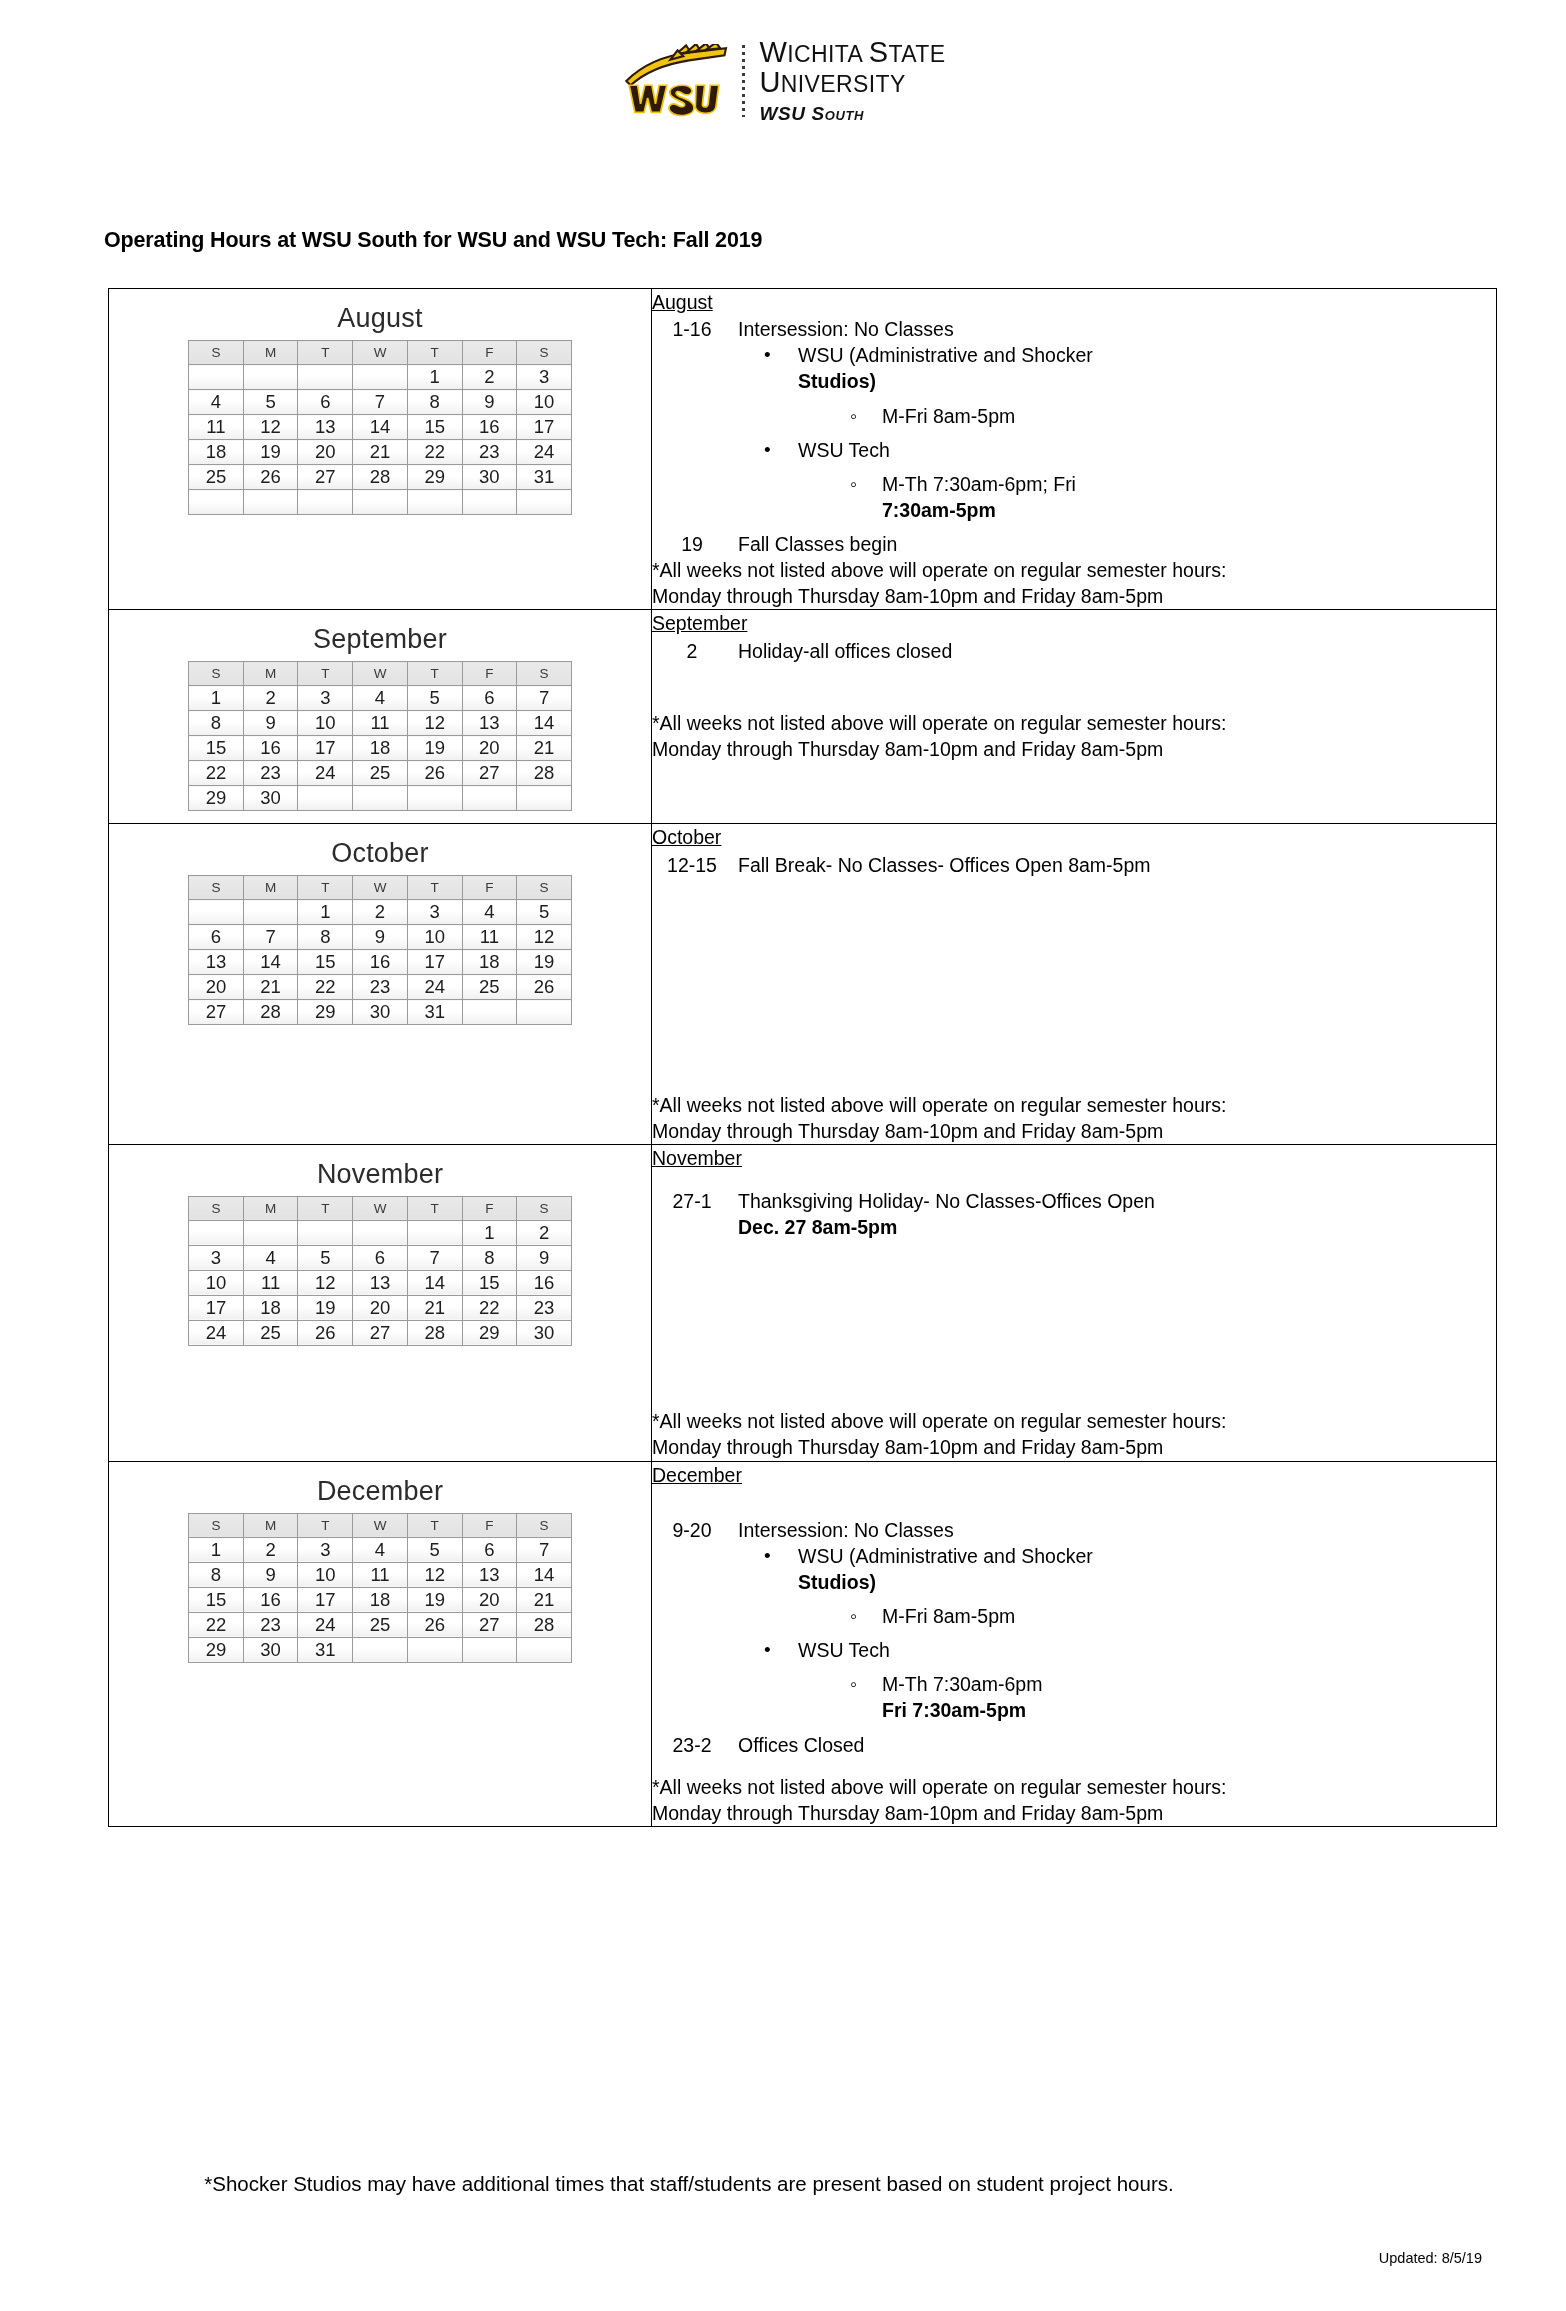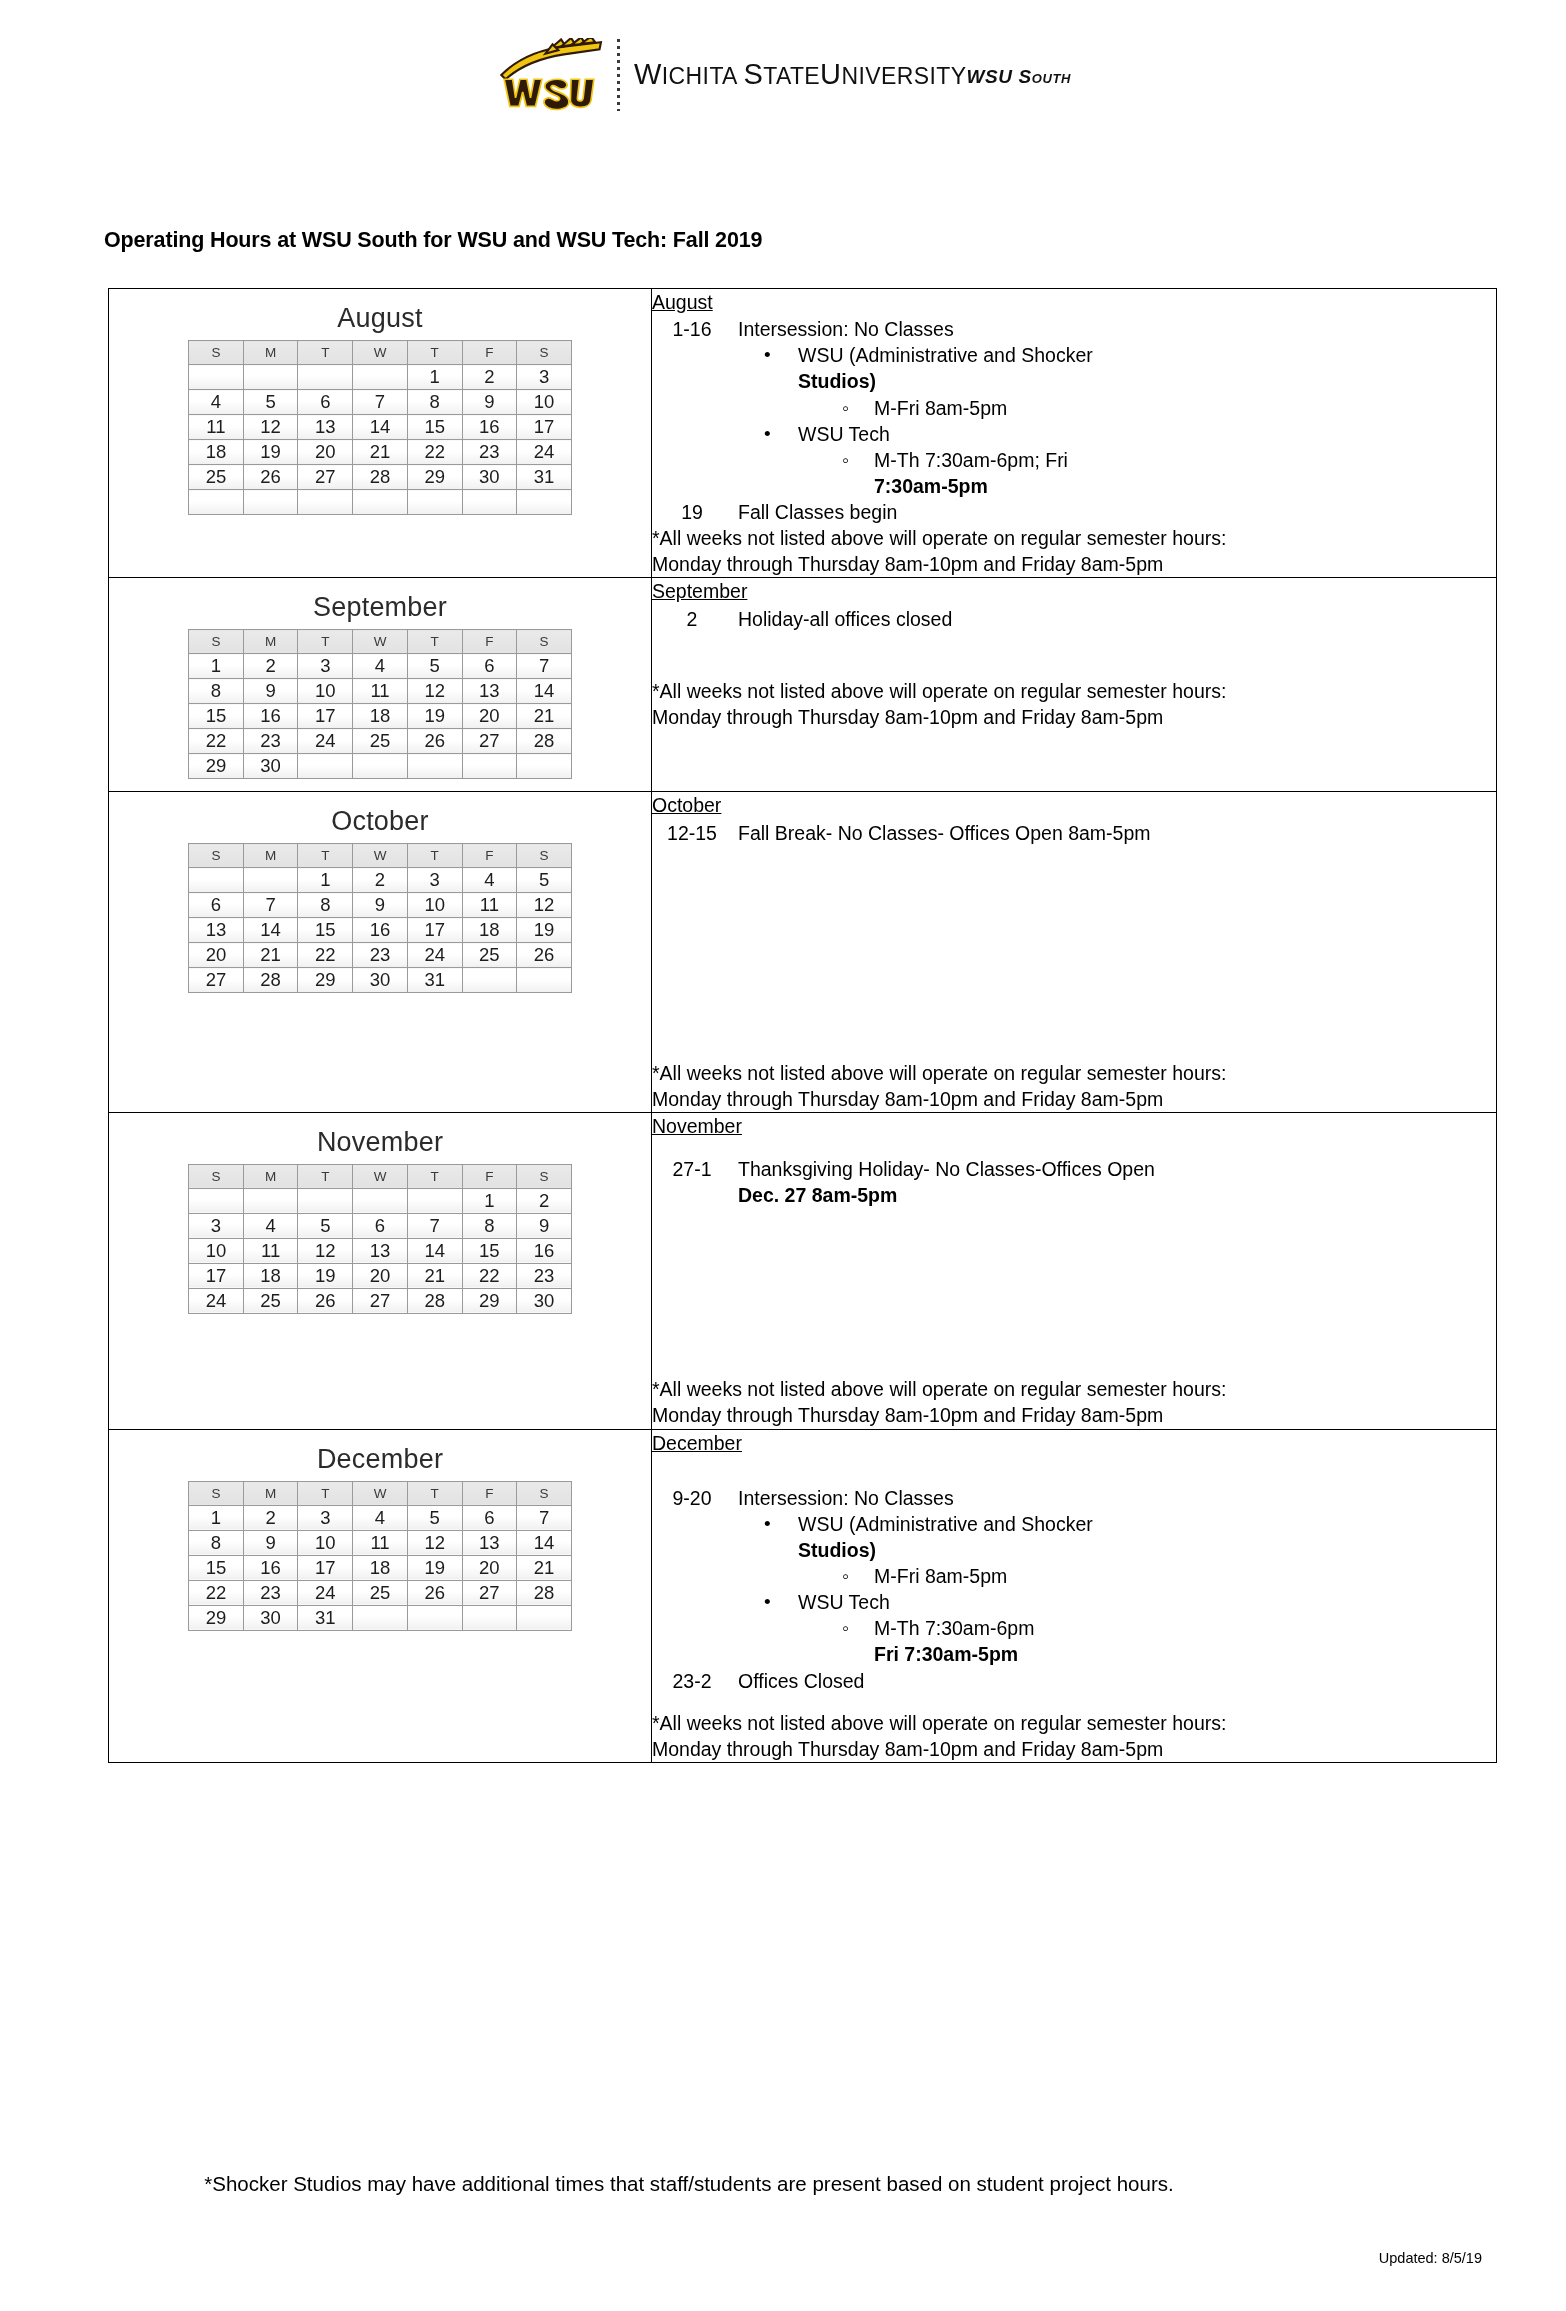--- a/index.html
+++ b/index.html
@@ -47,20 +47,21 @@
 
   .logo-divider {
     width: 3px;
     height: 72px;
     background-image: linear-gradient(to bottom, #3a3a3a 42%, rgba(255,255,255,0) 42%);
     background-size: 3px 7px;
     background-repeat: repeat-y;
   }
   .logo-text {
     display: flex;
+    flex-direction: column;
     justify-content: center;
     line-height: 1.02;
   }
   .logo-line1, .logo-line2 {
     font-family: "Liberation Sans", sans-serif;
     font-size: 23px;
     letter-spacing: 0.4px;
     color: #111111;
     font-weight: 400;
   }
@@ -188,21 +189,21 @@
   ul.lvl1 > li > .b-text { display: block; }
   ul.lvl1 > li > .b-text::before {
     content: "\2022";
     position: absolute;
     left: -34px;
     font-size: 19px;
     line-height: inherit;
   }
   ul.lvl2 {
     list-style: none;
-    margin: 0;
+    margin: 8px;
     padding: 0 0 0 76px;
   }
   ul.lvl2 > li {
     position: relative;
     margin: 0;
   }
   ul.lvl2 > li > .b-text2 { display: block; }
   ul.lvl2 > li > .b-text2::before {
     content: "\25E6";
     position: absolute;

